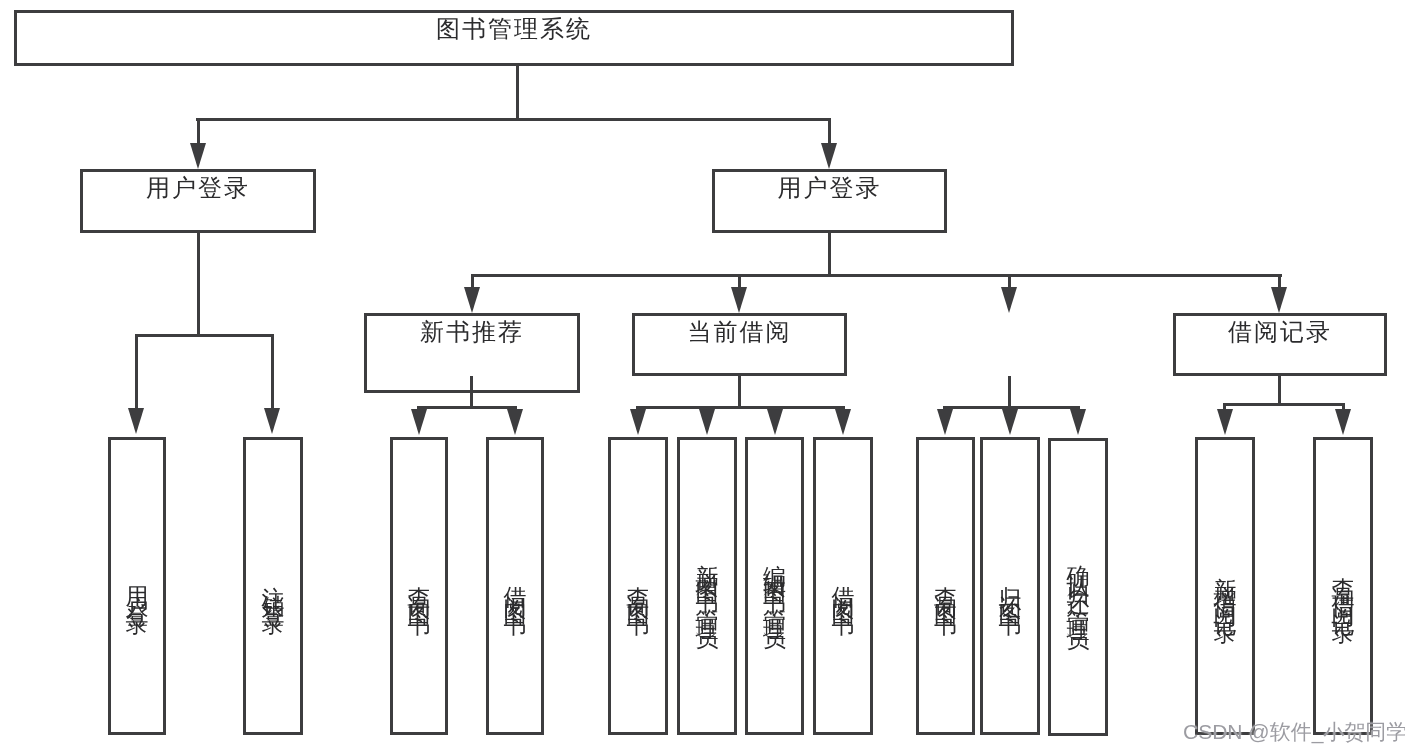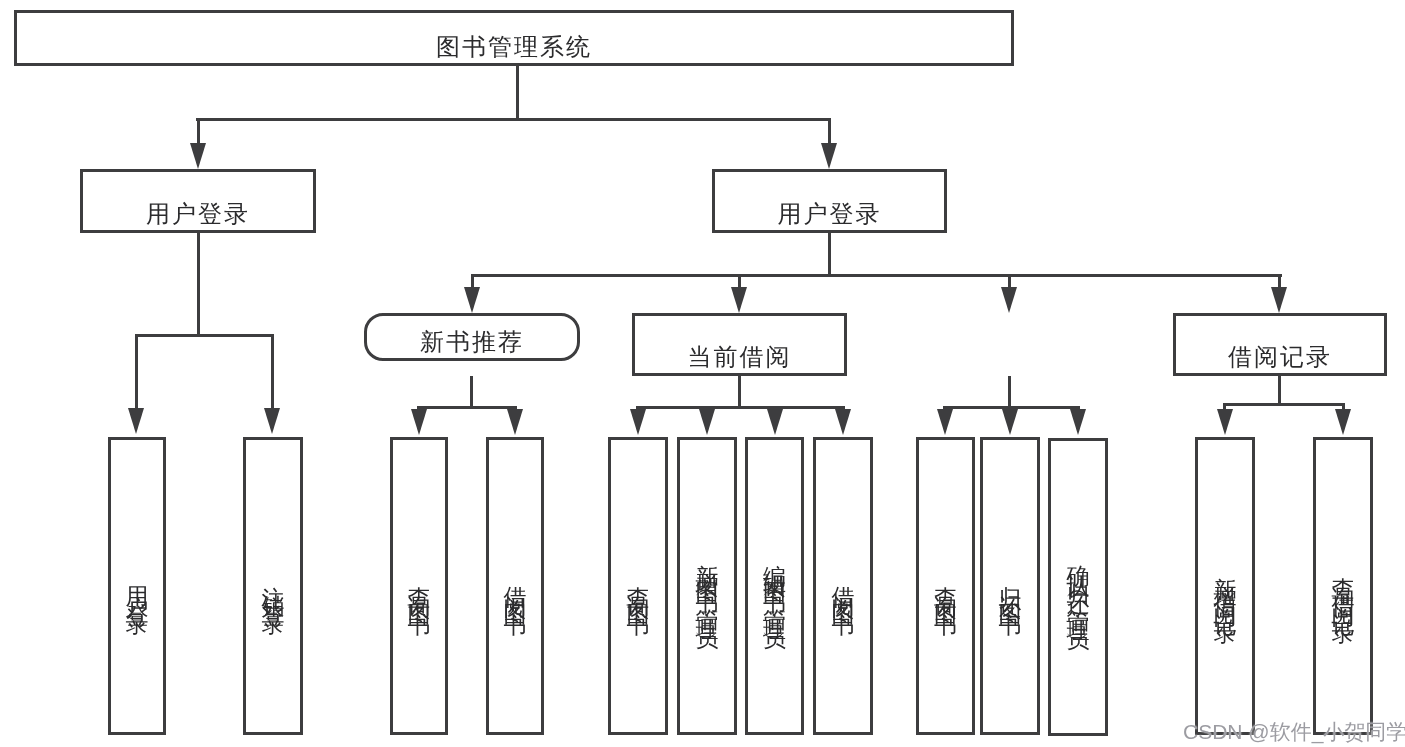--- a/index.html
+++ b/index.html
@@ -17,21 +17,21 @@
     background: var(--bg);
     font-family: "Liberation Sans", "DejaVu Sans", sans-serif;
     color: var(--text);
     overflow: hidden;
   }
   .node {
     position: absolute;
     border: 3px solid var(--line);
     background: var(--bg);
     display: flex;
-    align-items: flex-end;
+    align-items: flex-start;
     justify-content: center;
   }
   .node .hlabel {
     font-size: 24px;
     letter-spacing: 2px;
     white-space: nowrap;
   }
   .vnode {
     position: absolute;
     top: 437px;
@@ -84,21 +84,21 @@
   </div>
 
   <div class="node" style="left:80px; top:169px; width:236px; height:64px;">
     <span class="hlabel">用户登录</span>
   </div>
 
   <div class="node" style="left:712px; top:169px; width:235px; height:64px;">
     <span class="hlabel">用户登录</span>
   </div>
 
-  <div class="node" style="left:364px; top:313px; width:216px; height:48px;border-radius:19px;">
+  <div class="node" style="left:364px; top:313px; width:216px; height:80px;">
     <span class="hlabel">新书推荐</span>
   </div>
 
   <div class="node" style="left:632px; top:313px; width:215px; height:63px;">
     <span class="hlabel">当前借阅</span>
   </div>
 
 
   <div class="node" style="left:1173px; top:313px; width:214px; height:63px;">
     <span class="hlabel">借阅记录</span>

